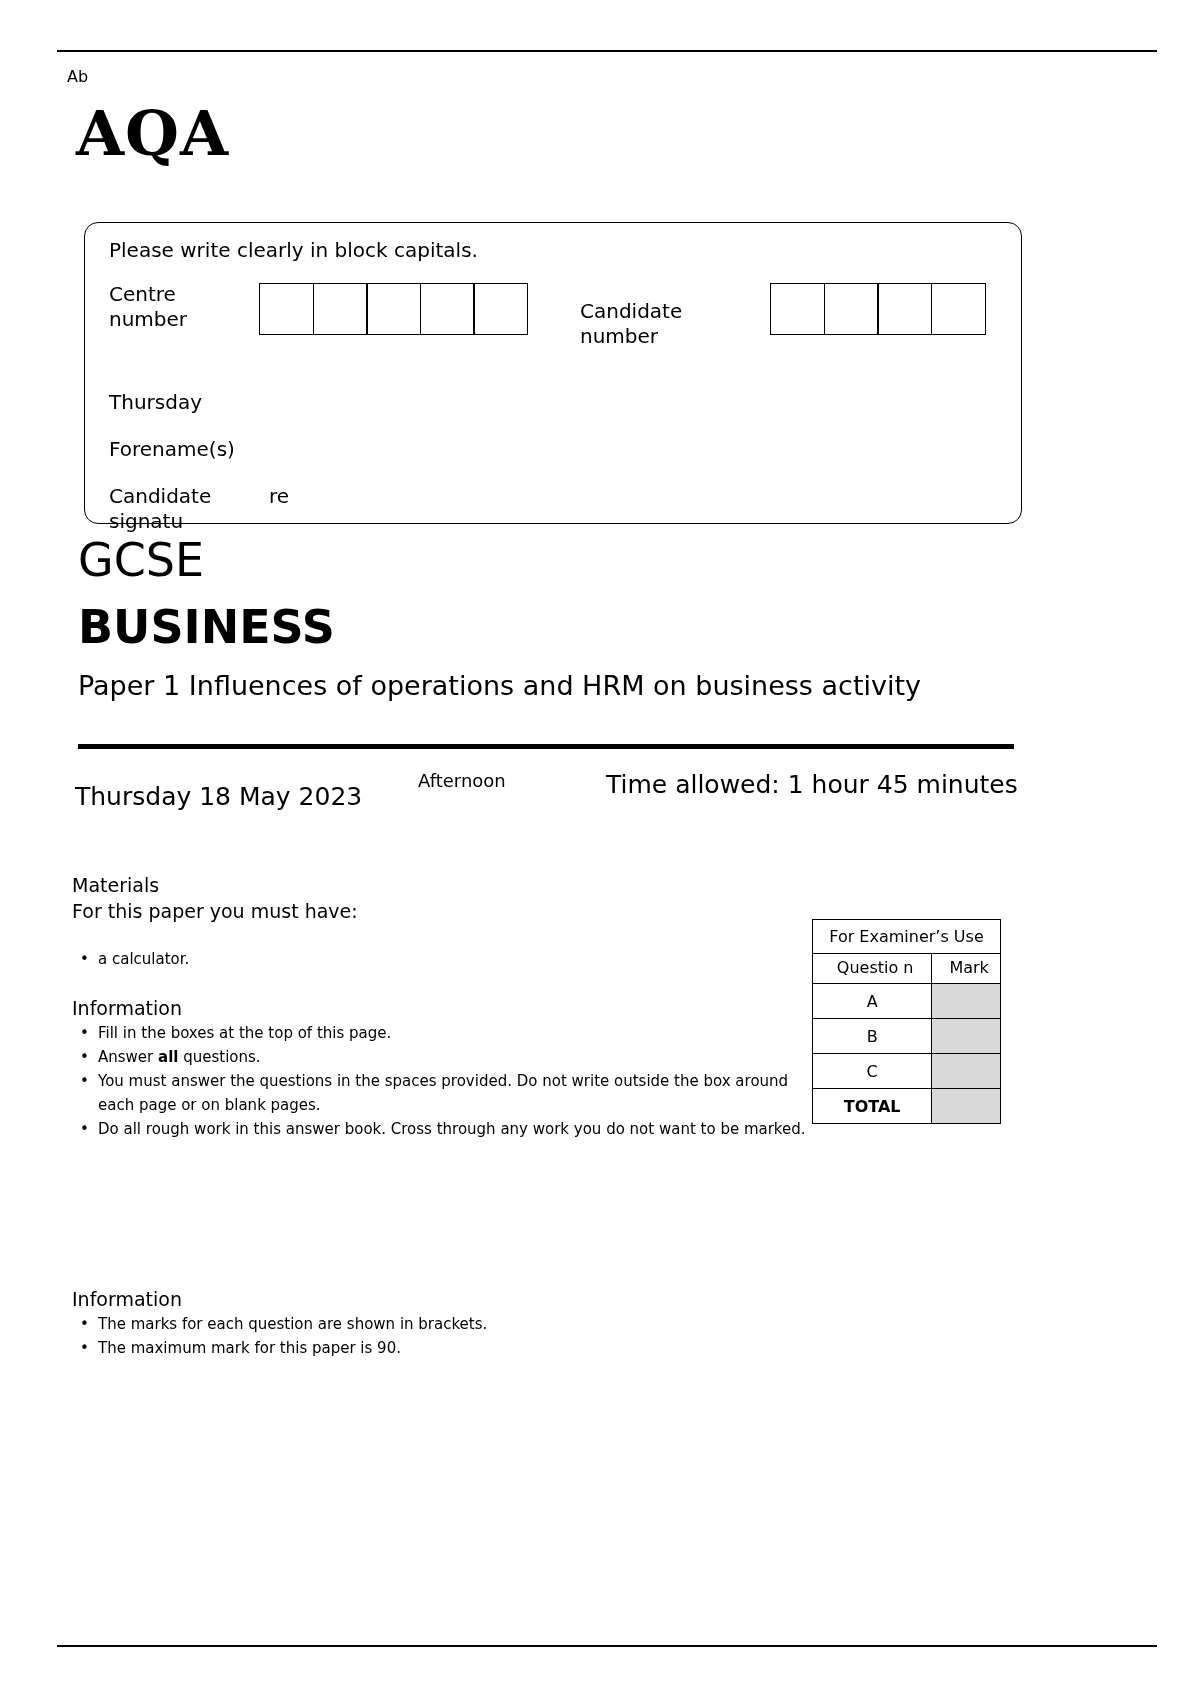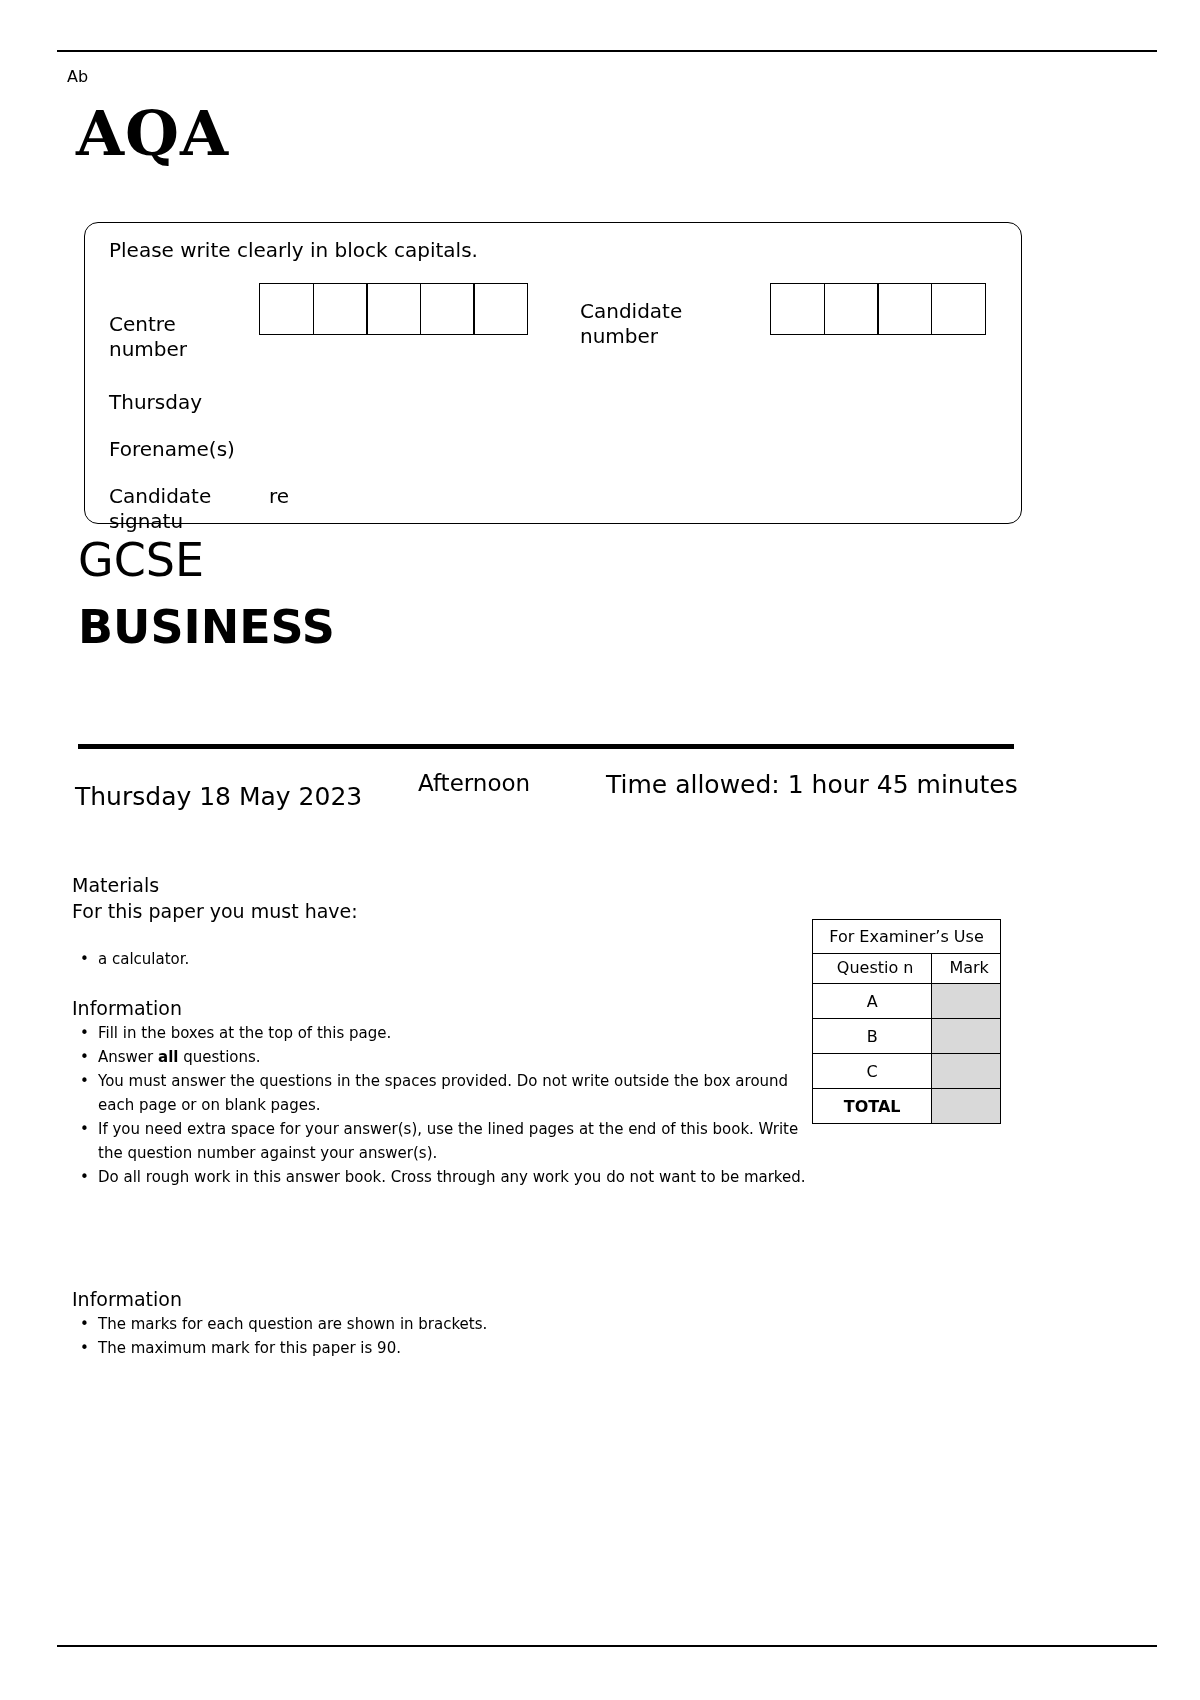--- a/index.html
+++ b/index.html
@@ -71,21 +71,21 @@
     position: absolute;
     left: 109px;
     top: 238px;
     font-size: 20px;
   }
   .lbl {
     position: absolute;
     font-size: 20px;
     line-height: 25px;
   }
-  .lbl-centre { left: 109px; top: 312px; width: 140px; }
+  .lbl-centre { left: 109px; top: 282px; width: 140px; }
   .lbl-candnum { left: 580px; top: 299px; width: 140px; }
   .lbl-surname { left: 109px; top: 390px; }
   .lbl-forename { left: 109px; top: 437px; }
   .lbl-signature { left: 109px; top: 484px; width: 150px; }
   .lbl-signature2 { left: 269px; top: 484px; }
 
   .boxrow {
     position: absolute;
     display: flex;
   }
@@ -137,21 +137,21 @@
     left: 75px;
     top: 776px;
     width: 330px;
     font-size: 25px;
     line-height: 42px;
   }
   .exam-session {
     position: absolute;
     left: 418px;
     top: 770px;
-    font-size: 23px;
+    font-size: 18px;
   }
   .exam-time {
     position: absolute;
     left: 606px;
     top: 770px;
     font-size: 25px;
   }
 
   .sec-head {
     position: absolute;
@@ -259,38 +259,38 @@
     <div class="cell"></div>
   </div>
 
   <div class="lbl lbl-surname">Thursday</div>
   <div class="lbl lbl-forename">Forename(s)</div>
   <div class="lbl lbl-signature">Candidate signatu</div>
   <div class="lbl lbl-signature2">re</div>
 
   <div class="title-gcse">GCSE</div>
   <div class="title-subject">BUSINESS</div>
+  <div class="title-paper">Paper 1  Influences of operations and HRM on business activity</div>
   <div class="rule-heavy"></div>
 
   <div class="exam-date">Thursday 18 May 2023</div>
   <div class="exam-session">Afternoon</div>
   <div class="exam-time">Time allowed: 1 hour 45 minutes</div>
 
   <div class="sec-head sec-materials">Materials</div>
   <div class="para materials-text">For this paper you must have:</div>
   <ul class="bullets materials-list">
     <li>a calculator.</li>
   </ul>
 
   <div class="sec-head sec-instructions">Information</div>
   <ul class="bullets instructions-list">
     <li>Fill in the boxes at the top of this page.</li>
     <li><span>Answer </span><b>all</b><span> questions.</span></li>
     <li>You must answer the questions in the spaces provided. Do not write outside the box around each page or on blank pages.</li>
-    <li>If you need extra space for your answer(s), use the lined pages at the end of this book.  Write the question number against your answer(s).</li>
     <li>Do all rough work in this answer book. Cross through any work you do not want to be marked.</li>
   </ul>
 
   <div class="sec-head sec-information">Information</div>
   <ul class="bullets information-list">
     <li>The marks for each question are shown in brackets.</li>
     <li>The maximum mark for this paper is 90.</li>
   </ul>
 
   <table class="examiner-table">

